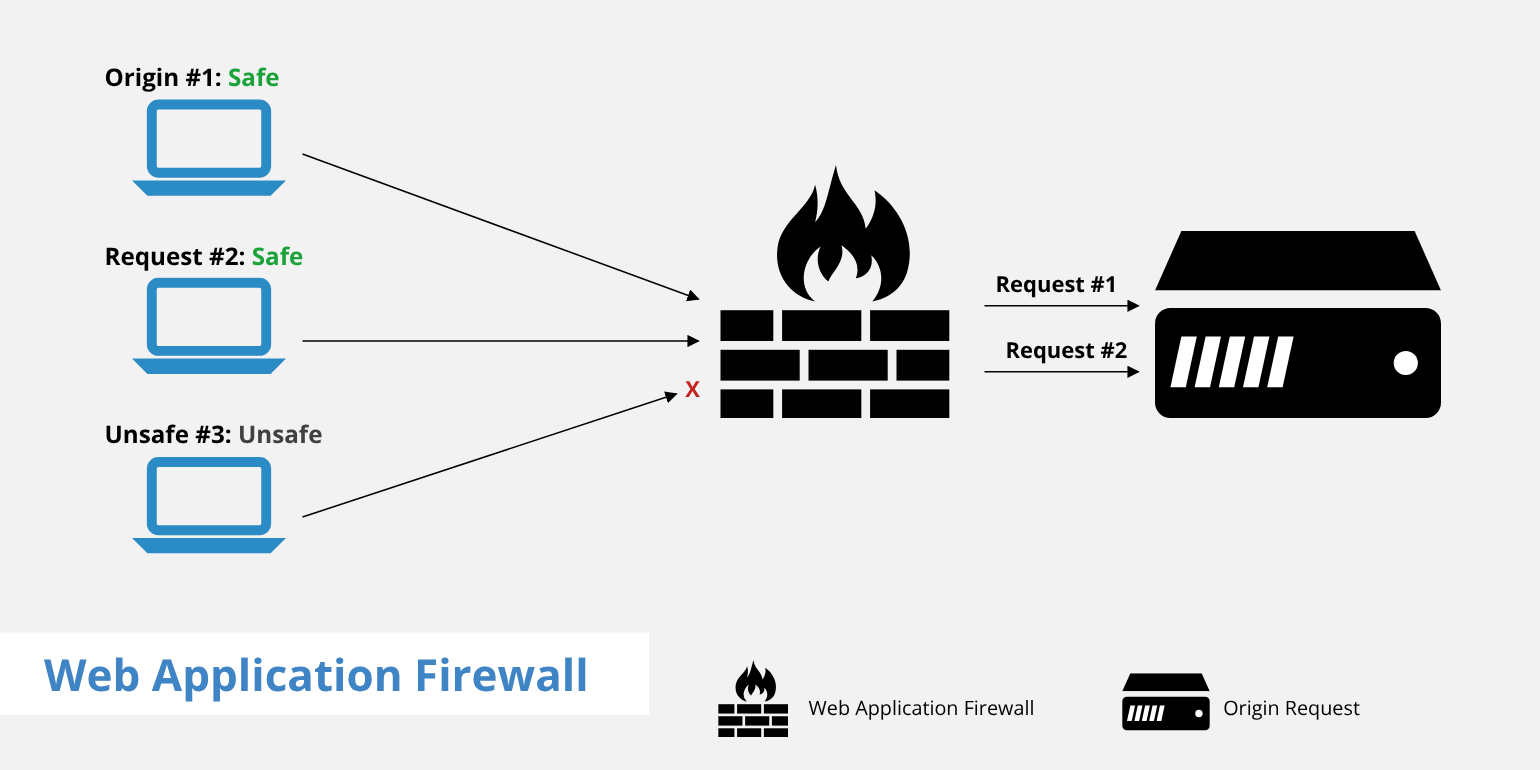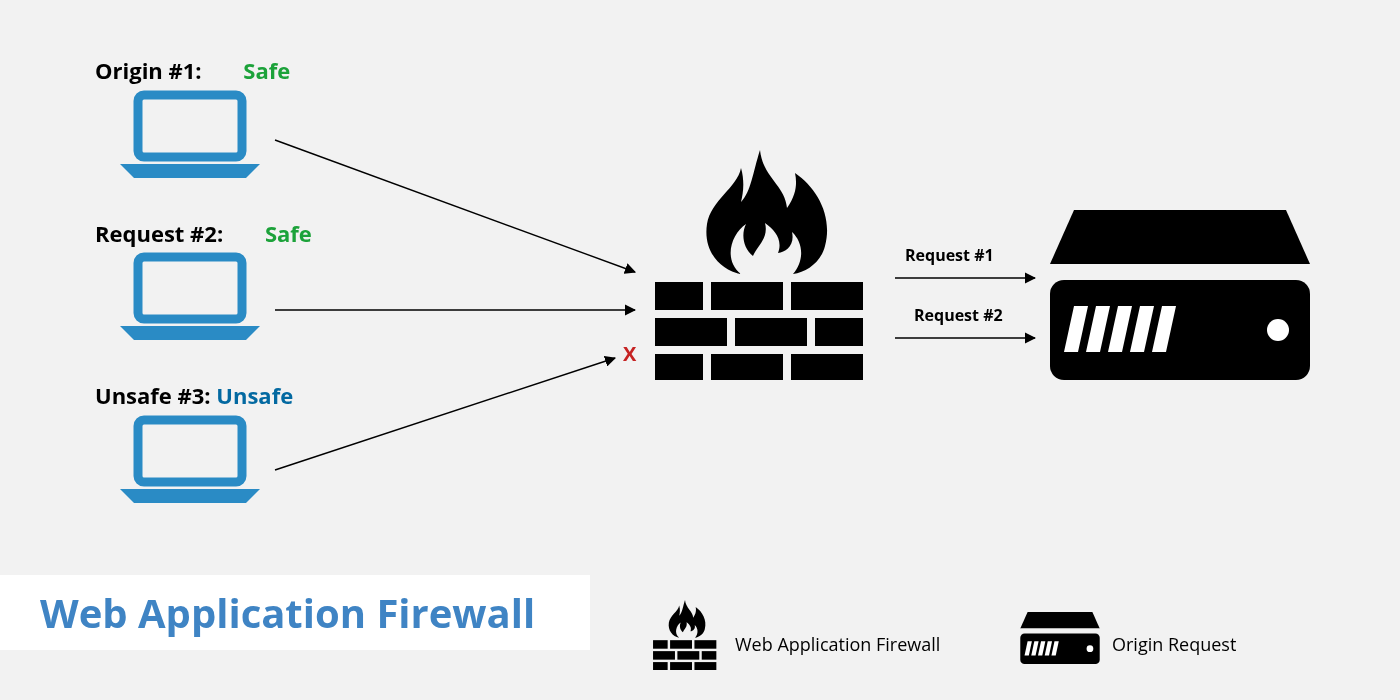--- a/index.html
+++ b/index.html
@@ -17,22 +17,22 @@
     height: 700px;
   }
   
   .req-label {
     position: absolute;
     font-size: 22px;
     font-weight: 700;
     color: #000;
     white-space: nowrap;
   }
-  .safe { color: #1ca23a; margin-left: 36px; }
-  .unsafe { color: #0369a1; }
+  .safe { color: #1ca23a; }
+  .unsafe { color: #404040; }
   
   .laptop-wrap {
     position: absolute;
     width: 140px;
     height: 90px;
   }
   
   .firewall-wrap {
     position: absolute;
     width: 230px;
@@ -49,21 +49,21 @@
   
   .block-x {
     position: absolute;
     font-weight: 700;
     font-size: 20px;
     color: #c62323;
   }
   
   .passed-label {
     position: absolute;
-    font-size: 16px;
+    font-size: 20px;
     font-weight: 700;
     color: #000;
     white-space: nowrap;
   }
   
   .title-banner {
     position: absolute;
     left: 0;
     bottom: 50px;
     background: #ffffff;

